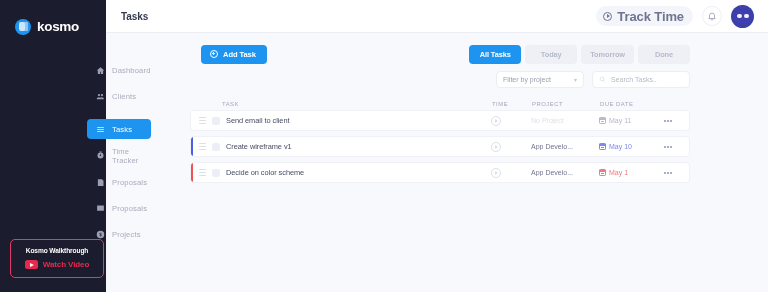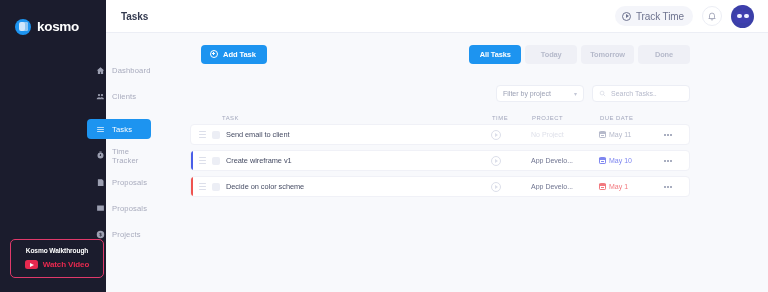--- a/index.html
+++ b/index.html
@@ -116,21 +116,21 @@
   }
   .track-btn .play {
     width: 9px; height: 9px; border-radius: 50%;
     border: 1.2px solid #6f7490; position: relative; flex: 0 0 9px;
   }
   .track-btn .play::after {
     content: ""; position: absolute; left: 2.6px; top: 1.7px;
     border-left: 3.4px solid #6f7490;
     border-top: 2.2px solid transparent; border-bottom: 2.2px solid transparent;
   }
-  .track-label { font-size: 10px; color: #6f7490; font-weight: normal; letter-spacing: -0.1px; }
+  .track-label { font-size: 13px; color: #6f7490; font-weight: bold; letter-spacing: -0.1px; }
   .bell-btn {
     width: 20px; height: 20px; border-radius: 50%;
     background: #ffffff; border: 1px solid #eceef5;
     display: flex; align-items: center; justify-content: center; cursor: pointer;
   }
   .bell-btn svg { width: 10px; height: 10px; fill: none; stroke: #6f7490; stroke-width: 1.4; }
   .avatar {
     width: 23px; height: 23px; border-radius: 50%;
     background: #3b3fa8; position: relative; overflow: hidden; cursor: pointer;
     flex: 0 0 23px;
@@ -175,21 +175,21 @@
 
   .tabs { margin-left: auto; display: flex; gap: 4px; }
   .tab {
     height: 19px; min-width: 52px; padding: 0 9px;
     border-radius: 4px; background: #eff0f6; color: #b6bacb;
     font-size: 7.4px; font-weight: bold; letter-spacing: -0.1px;
     display: flex; align-items: center; justify-content: center; cursor: pointer;
   }
   .tab.active { background: #1d94f0; color: #ffffff; }
 
-  .filters { display: flex; justify-content: flex-end; gap: 8px; margin-top: 21px; }
+  .filters { display: flex; justify-content: flex-end; gap: 8px; margin-top: 7px; }
   .select-box {
     width: 88px; height: 17px; background: #ffffff;
     border: 1px solid #eceef5; border-radius: 4px;
     display: flex; align-items: center; padding: 0 6px;
     font-size: 7px; color: #9ba0b4; cursor: pointer;
   }
   .select-box .chev { margin-left: auto; font-size: 6px; color: #c3c7d6; line-height: 1; }
   .search-box {
     width: 98px; height: 17px; background: #ffffff;
     border: 1px solid #eceef5; border-radius: 4px;

